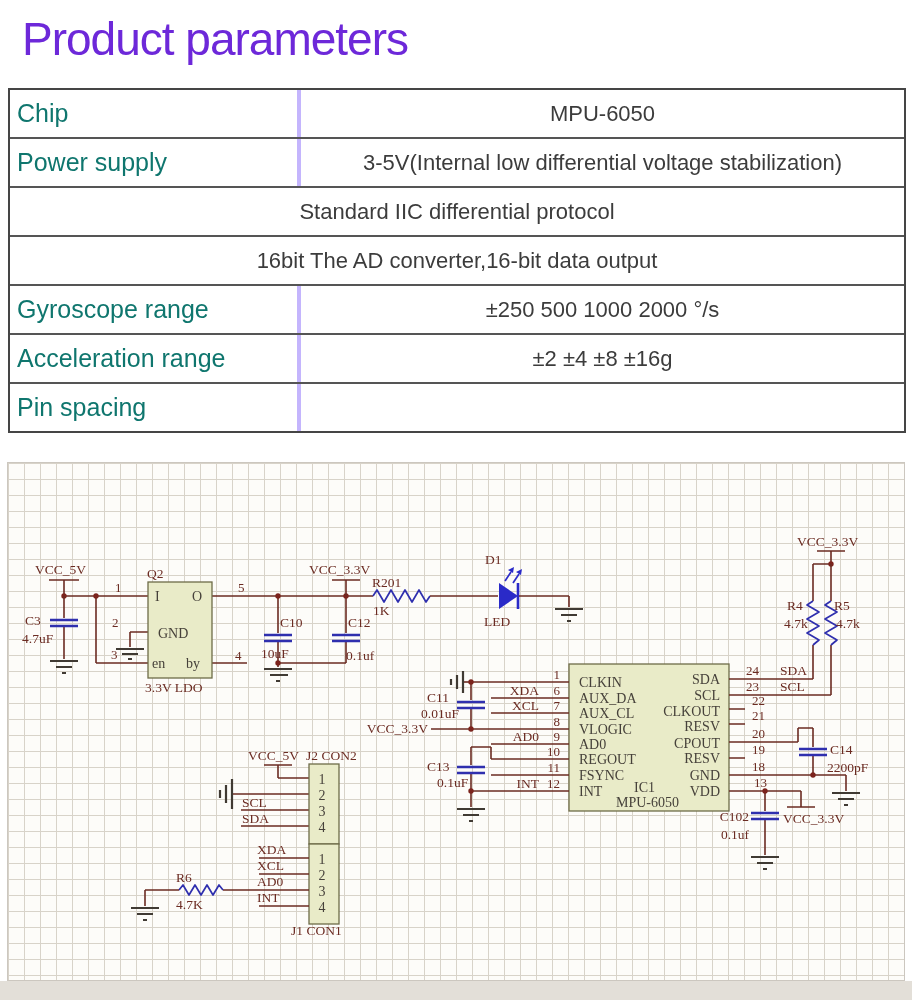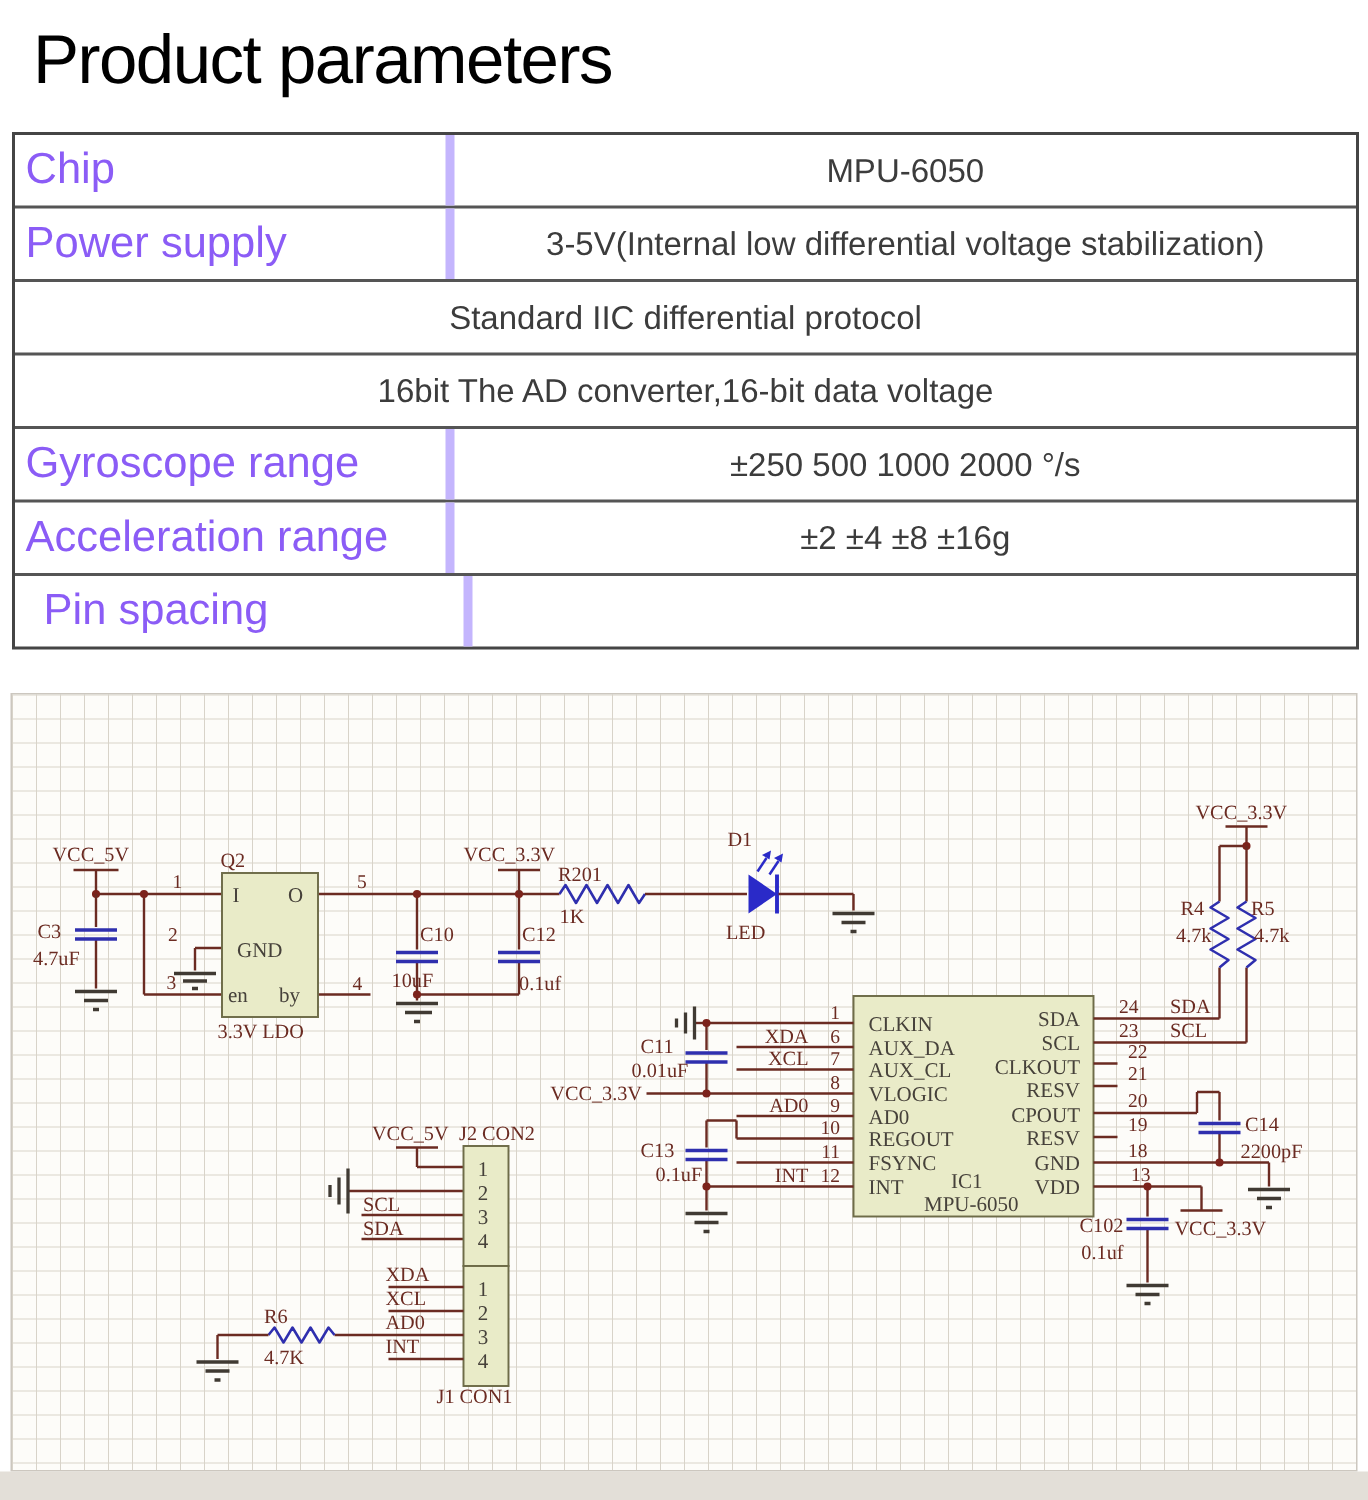--- a/index.html
+++ b/index.html
@@ -1,25 +1,25 @@
 <!DOCTYPE html>
 <html><head>
 <meta charset="utf-8">
 <style>
   html,body{margin:0;padding:0;background:#ffffff;}
   .canvas{position:relative;width:912px;height:1000px;background:#ffffff;overflow:hidden;
           font-family:"Liberation Sans",sans-serif;}
   .page-title{position:absolute;left:22px;top:12px;font-size:46px;font-weight:400;
-              color:#000000;letter-spacing:-1px;line-height:1.2;}
+              color:#6d28d9;letter-spacing:-1px;line-height:1.2;}
   
   .spec-table{position:absolute;left:8px;top:88px;width:894px;border:2px solid #454545;}
   .spec-row{display:flex;height:47px;border-bottom:2px solid #555555;}
-  .spec-row:last-child{border-bottom:none;margin-left:12px;}
-  .spec-label{width:280px;border-right:6px solid #c4b5fd;display:flex;align-items:center;
-              padding-left:7px;font-size:29px;color:#8b5cf6;}
+  .spec-row:last-child{border-bottom:none;}
+  .spec-label{width:280px;border-right:4px solid #c4b5fd;display:flex;align-items:center;
+              padding-left:7px;font-size:25px;color:#0f766e;}
   .spec-value{flex:1;display:flex;align-items:center;justify-content:center;
               font-size:22px;color:#3c3c3c;text-align:center;}
   
   .schematic{position:absolute;left:7px;top:462px;width:898px;height:519px;box-sizing:border-box;
              background-color:#fdfcf9;border:1px solid #ccc7bf;
              background-image:linear-gradient(#d8d3c9 1px,transparent 1px),
                               linear-gradient(90deg,#d8d3c9 1px,transparent 1px);
              background-size:16px 16px;}
   .schematic svg{position:absolute;left:0;top:0;}
   .bottom-band{position:absolute;left:0;top:981px;width:912px;height:19px;background:#e3dfd8;}
@@ -46,21 +46,21 @@
       <div class="spec-value">MPU-6050</div>
     </div>
     <div class="spec-row">
       <div class="spec-label">Power supply</div>
       <div class="spec-value">3-5V(Internal low differential voltage stabilization)</div>
     </div>
     <div class="spec-row">
       <div class="spec-value">Standard IIC differential protocol</div>
     </div>
     <div class="spec-row">
-      <div class="spec-value">16bit The AD converter,16-bit data voltage</div>
+      <div class="spec-value">16bit The AD converter,16-bit data output</div>
     </div>
     <div class="spec-row">
       <div class="spec-label">Gyroscope range</div>
       <div class="spec-value">±250 500 1000 2000 °/s</div>
     </div>
     <div class="spec-row">
       <div class="spec-label">Acceleration range</div>
       <div class="spec-value">±2 ±4 ±8 ±16g</div>
     </div>
     <div class="spec-row">

